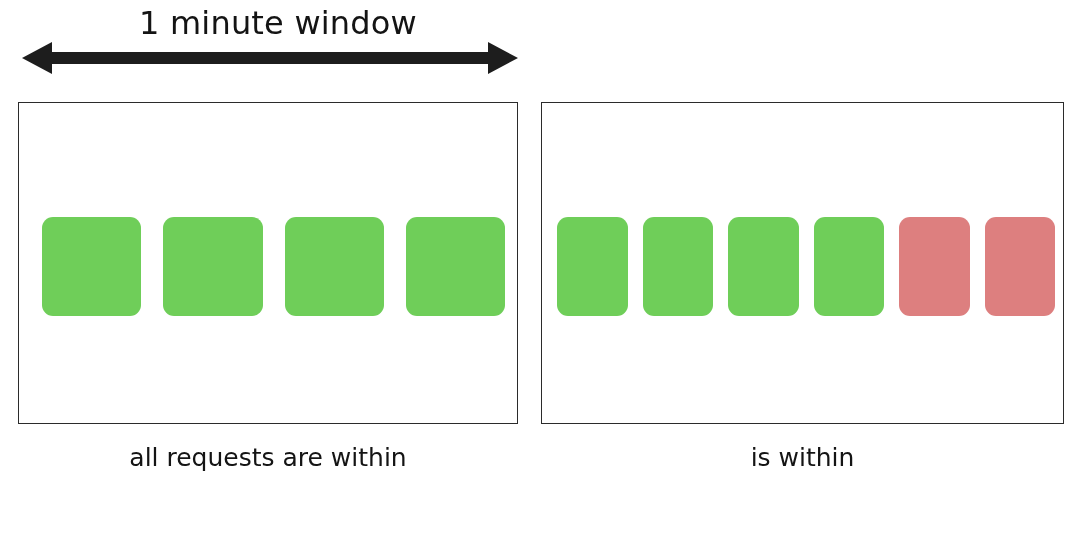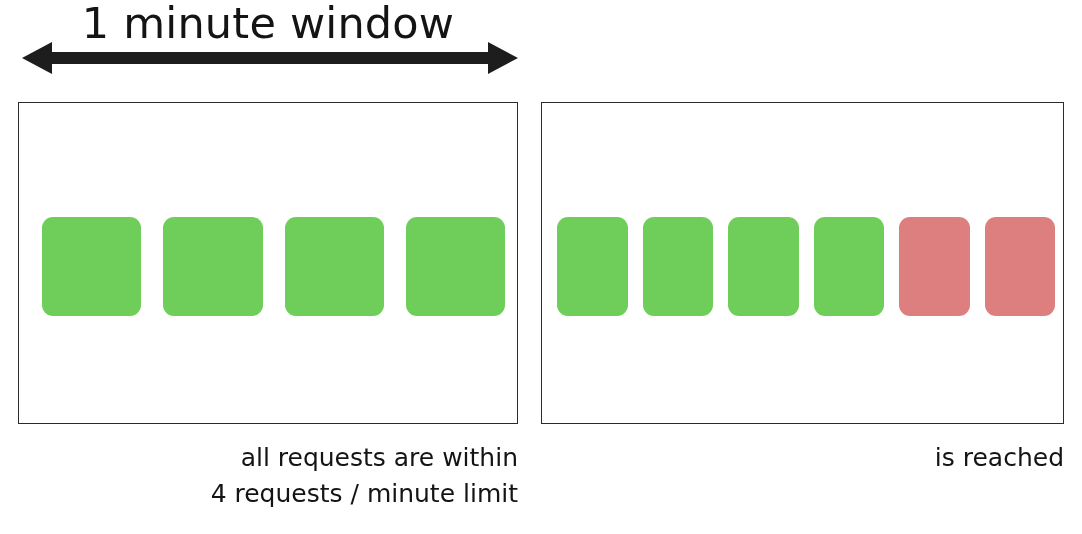--- a/index.html
+++ b/index.html
@@ -15,25 +15,25 @@
     position: relative;
     width: 1082px;
     height: 534px;
     background: #ffffff;
     overflow: hidden;
   }
 
   
   .window-title {
     position: absolute;
-    left: 18px;
+    left: 28px;
     top: 4px;
     width: 500px;
     text-align: center;
-    font-size: 43px;
+    font-size: 32px;
     line-height: 38px;
     letter-spacing: 0.2px;
     color: #141414;
     white-space: nowrap;
   }
   .window-arrow {
     position: absolute;
     left: 22px;
     top: 40px;
     width: 496px;
@@ -66,21 +66,21 @@
     flex: 1 1 0;
     border-radius: 11px;
   }
   .request-box.allowed  { background: #6fce59; }
   .request-box.rejected { background: #dd7f7f; }
 
   
   .caption {
     position: absolute;
     top: 440px;
-    text-align: right;
+    text-align: center;
     font-size: 25px;
     line-height: 36px;
     color: #141414;
   }
   .caption.left  { left: 18px;  width: 500px; }
   .caption.right { left: 541px; width: 523px; }
   .caption-line { display: block; white-space: nowrap; }
 </style>
 </head>
 <body>
@@ -110,20 +110,19 @@
       <div class="request-box allowed" style="background: rgb(111, 206, 89);"></div>
       <div class="request-box allowed" style="background: rgb(111, 206, 89);"></div>
       <div class="request-box allowed" style="background: rgb(111, 206, 89);"></div>
       <div class="request-box rejected" style="background: rgb(221, 127, 127);"></div>
       <div class="request-box rejected" style="background: rgb(221, 127, 127);"></div>
     </div>
   </div>
 
   <div class="caption left">
     <span class="caption-line">all requests are within</span>
-    <span class="caption-line">4 requests / minute limit</span>
   </div>
 
   <div class="caption right">
-    <span class="caption-line">is reached</span>
+    <span class="caption-line">is within</span>
   </div>
 
 </div>
 
 </body></html>

